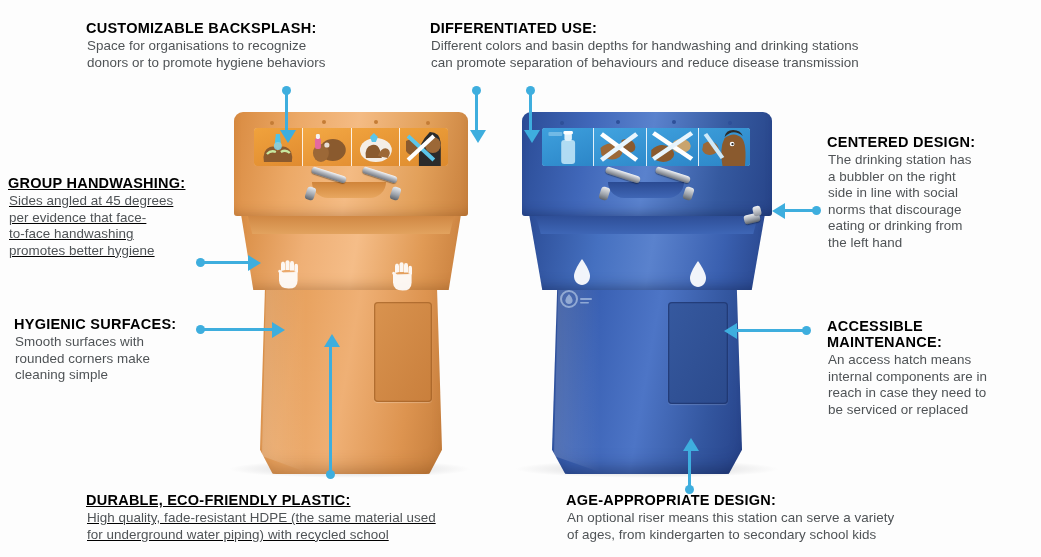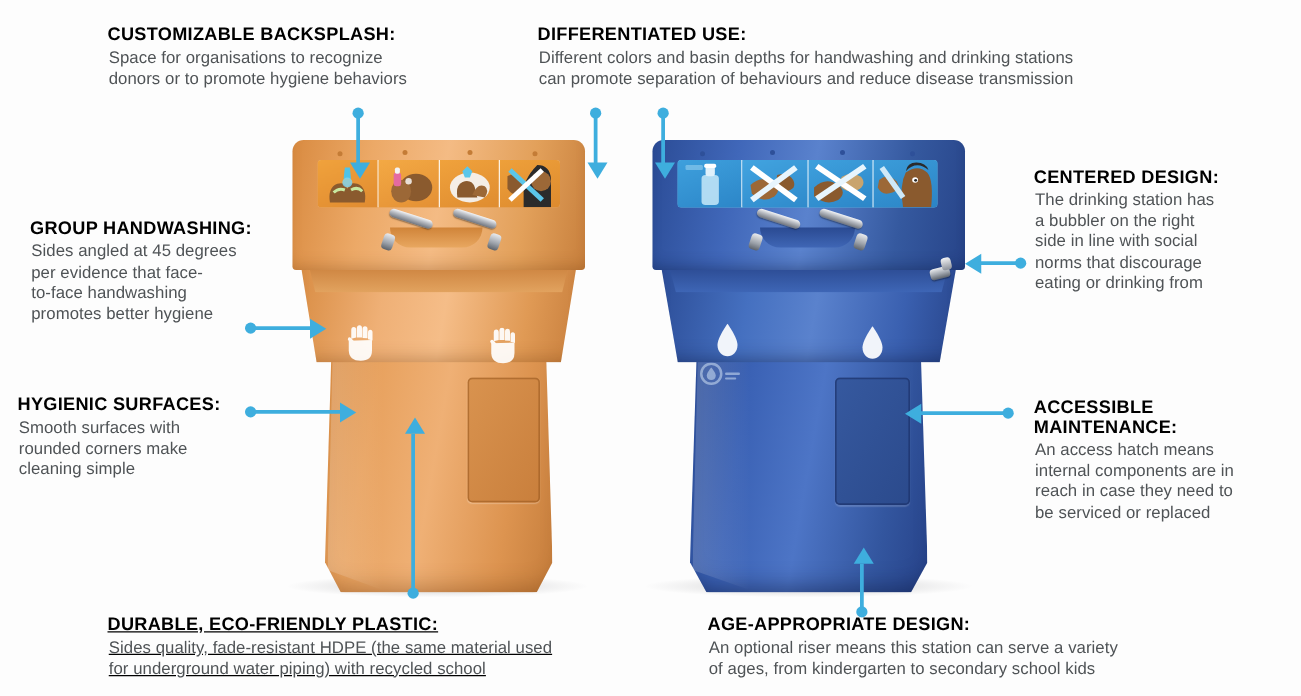--- a/index.html
+++ b/index.html
@@ -425,21 +425,21 @@
   </div>
 
   <div class="callout" style="left:430px; top:20px; width:530px;">
     <p class="c-title">DIFFERENTIATED USE:</p>
     <p class="c-body">
       <span>Different colors and basin depths for handwashing and drinking stations</span>
       <span>can promote separation of behaviours and reduce disease transmission</span>
     </p>
   </div>
 
-  <div class="callout" style="left:24px; top:175px; width:200px;">
+  <div class="callout" style="left:8px; top:175px; width:200px;text-decoration:underline;">
     <p class="c-title">GROUP HANDWASHING:</p>
     <p class="c-body">
       <span>Sides angled at 45 degrees</span>
       <span>per evidence that face-</span>
       <span>to-face handwashing</span>
       <span>promotes better hygiene</span>
     </p>
   </div>
 
   <div class="callout" style="left:14px; top:316px; width:200px;">
@@ -452,38 +452,39 @@
   </div>
 
   <div class="callout" style="left:827px; top:136px; width:200px;">
     <p class="c-title" style="margin-top:-2px;">CENTERED DESIGN:</p>
     <p class="c-body">
       <span>The drinking station has</span>
       <span>a bubbler on the right</span>
       <span>side in line with social</span>
       <span>norms that discourage</span>
       <span>eating or drinking from</span>
+      <span>the left hand</span>
     </p>
   </div>
 
   <div class="callout" style="left:827px; top:318px; width:205px;">
     <p class="c-title">ACCESSIBLE</p>
     <p class="c-title" style="margin-top:-2px;">MAINTENANCE:</p>
     <p class="c-body">
       <span>An access hatch means</span>
       <span>internal components are in</span>
       <span>reach in case they need to</span>
       <span>be serviced or replaced</span>
     </p>
   </div>
 
   <div class="callout" style="left:86px; top:492px; width:450px;text-decoration:underline;">
     <p class="c-title">DURABLE, ECO-FRIENDLY PLASTIC:</p>
     <p class="c-body">
-      <span>Sides quality, fade-resistant HDPE (the same material used</span>
+      <span>High quality, fade-resistant HDPE (the same material used</span>
       <span>for underground water piping) with recycled school</span>
     </p>
   </div>
 
   <div class="callout" style="left:566px; top:492px; width:460px;">
     <p class="c-title">AGE-APPROPRIATE DESIGN:</p>
     <p class="c-body">
       <span>An optional riser means this station can serve a variety</span>
       <span>of ages, from kindergarten to secondary school kids</span>
     </p>

